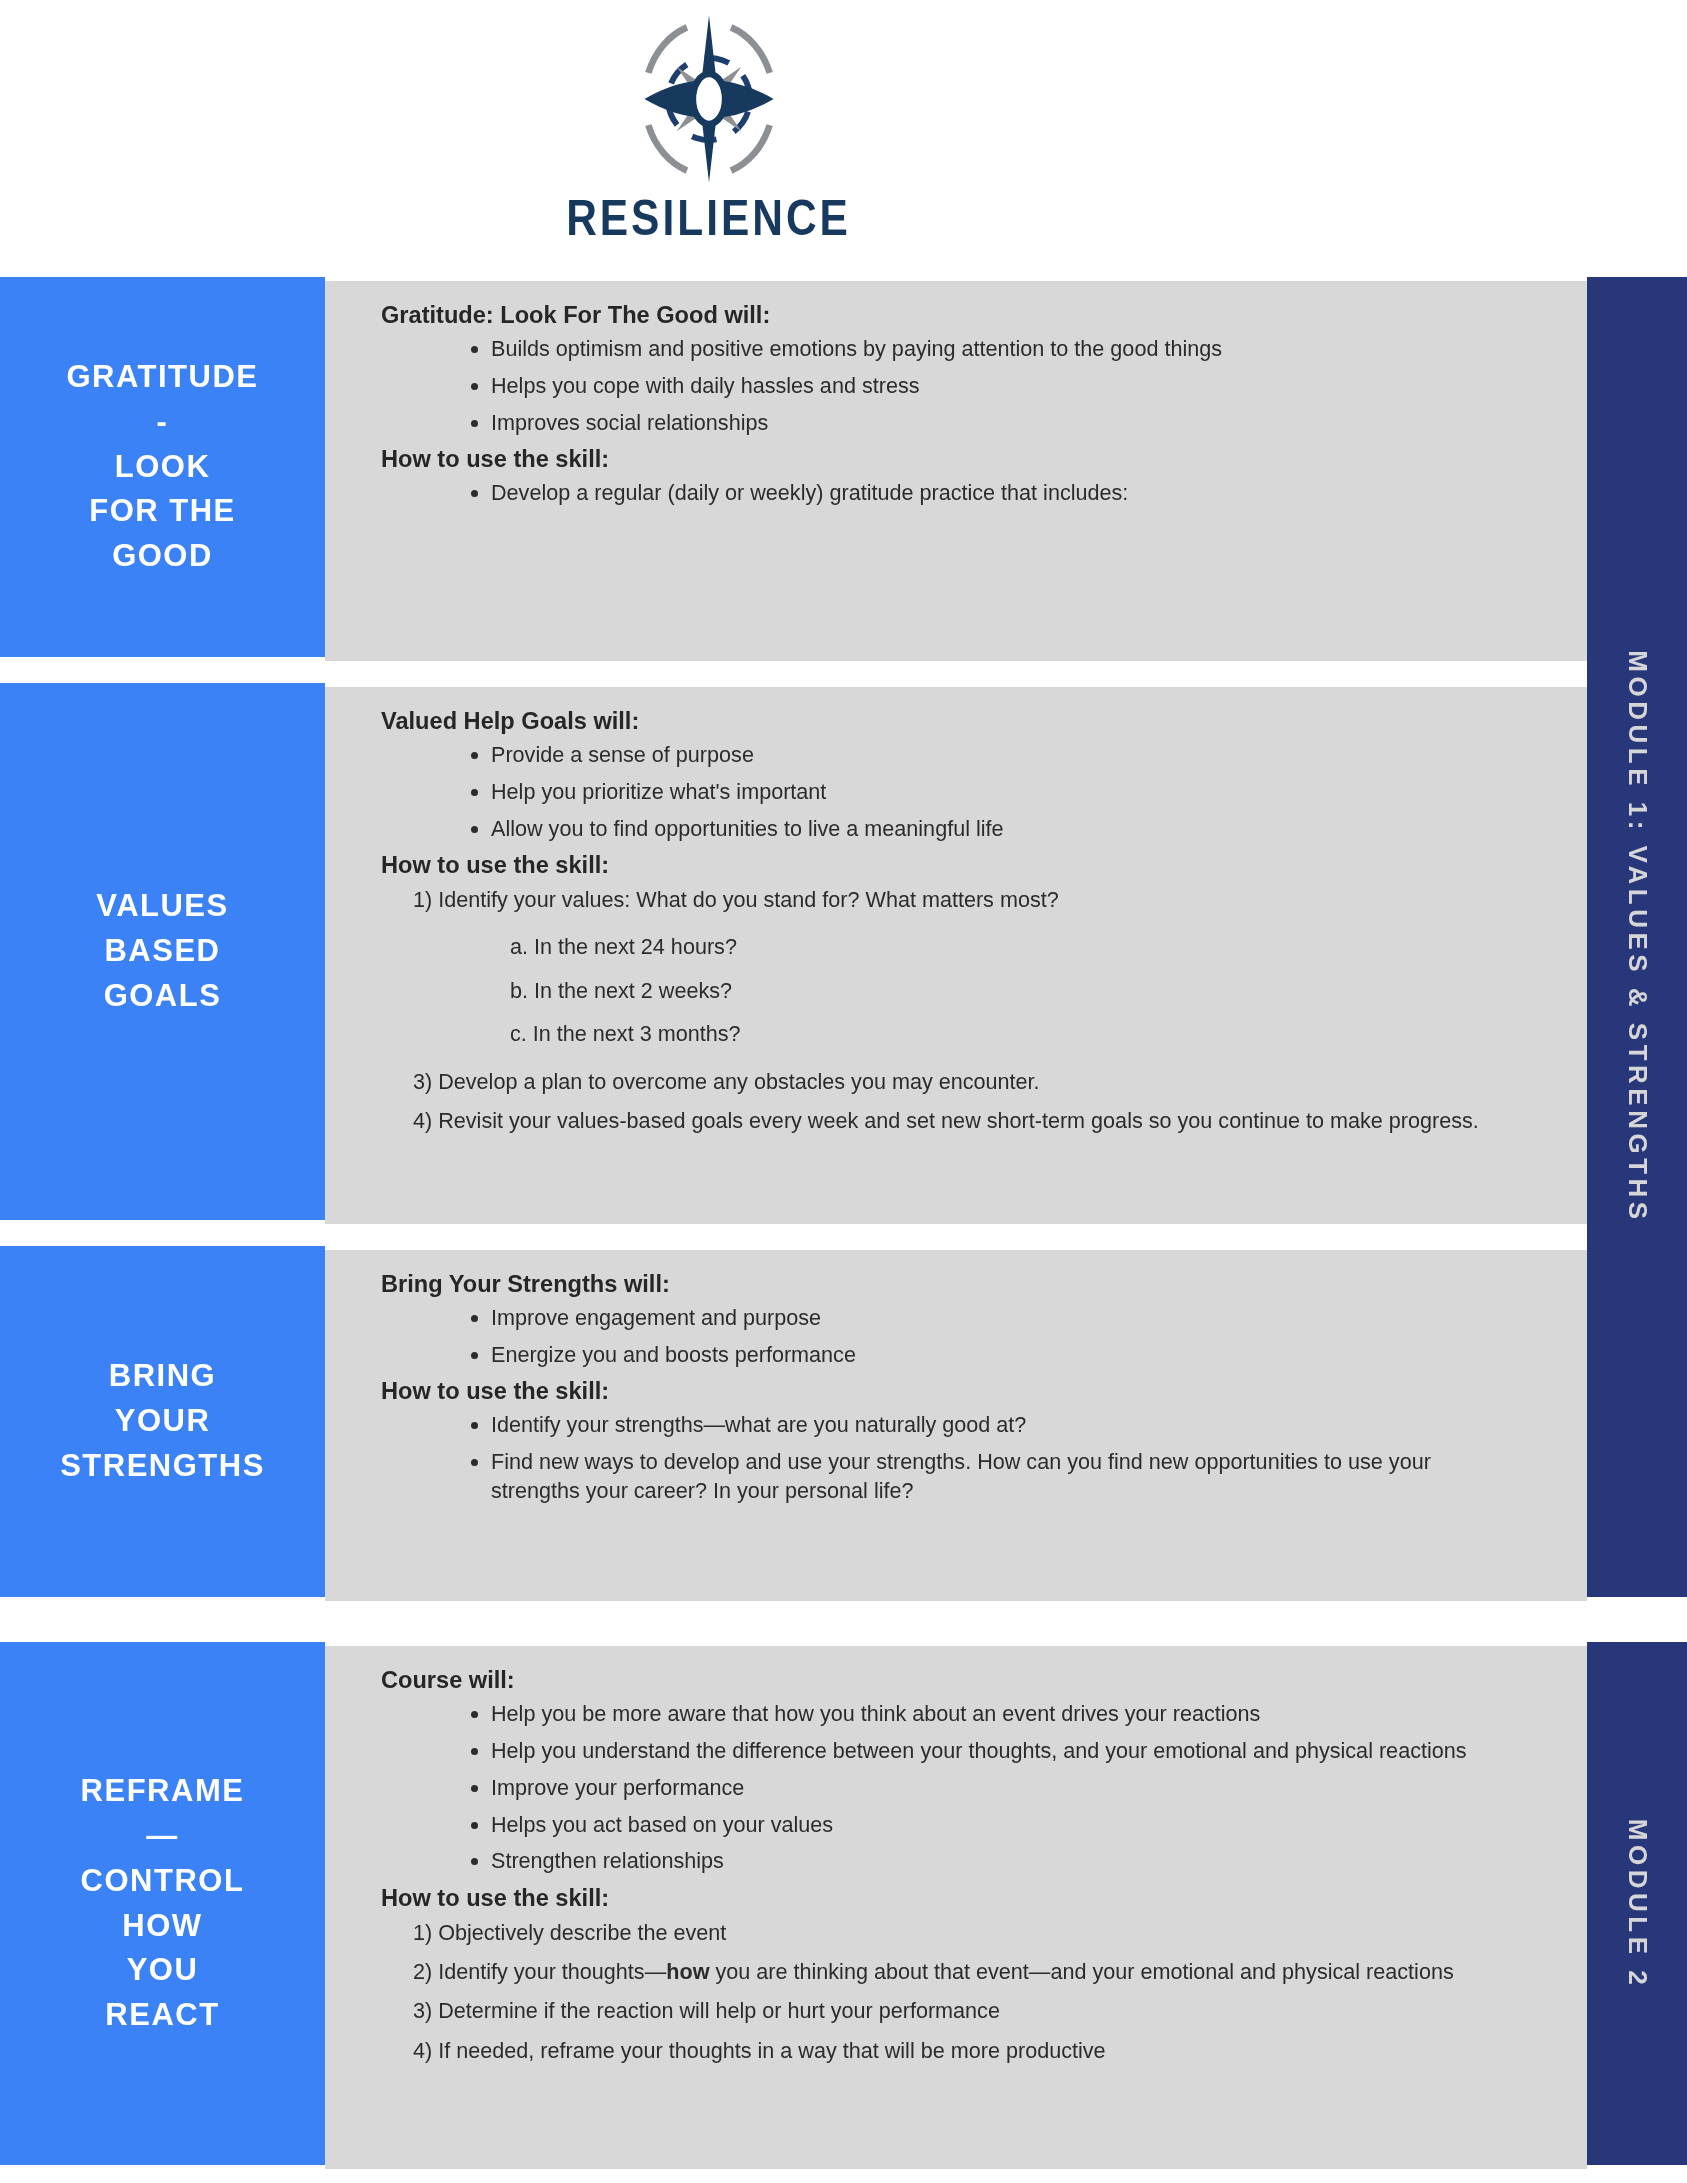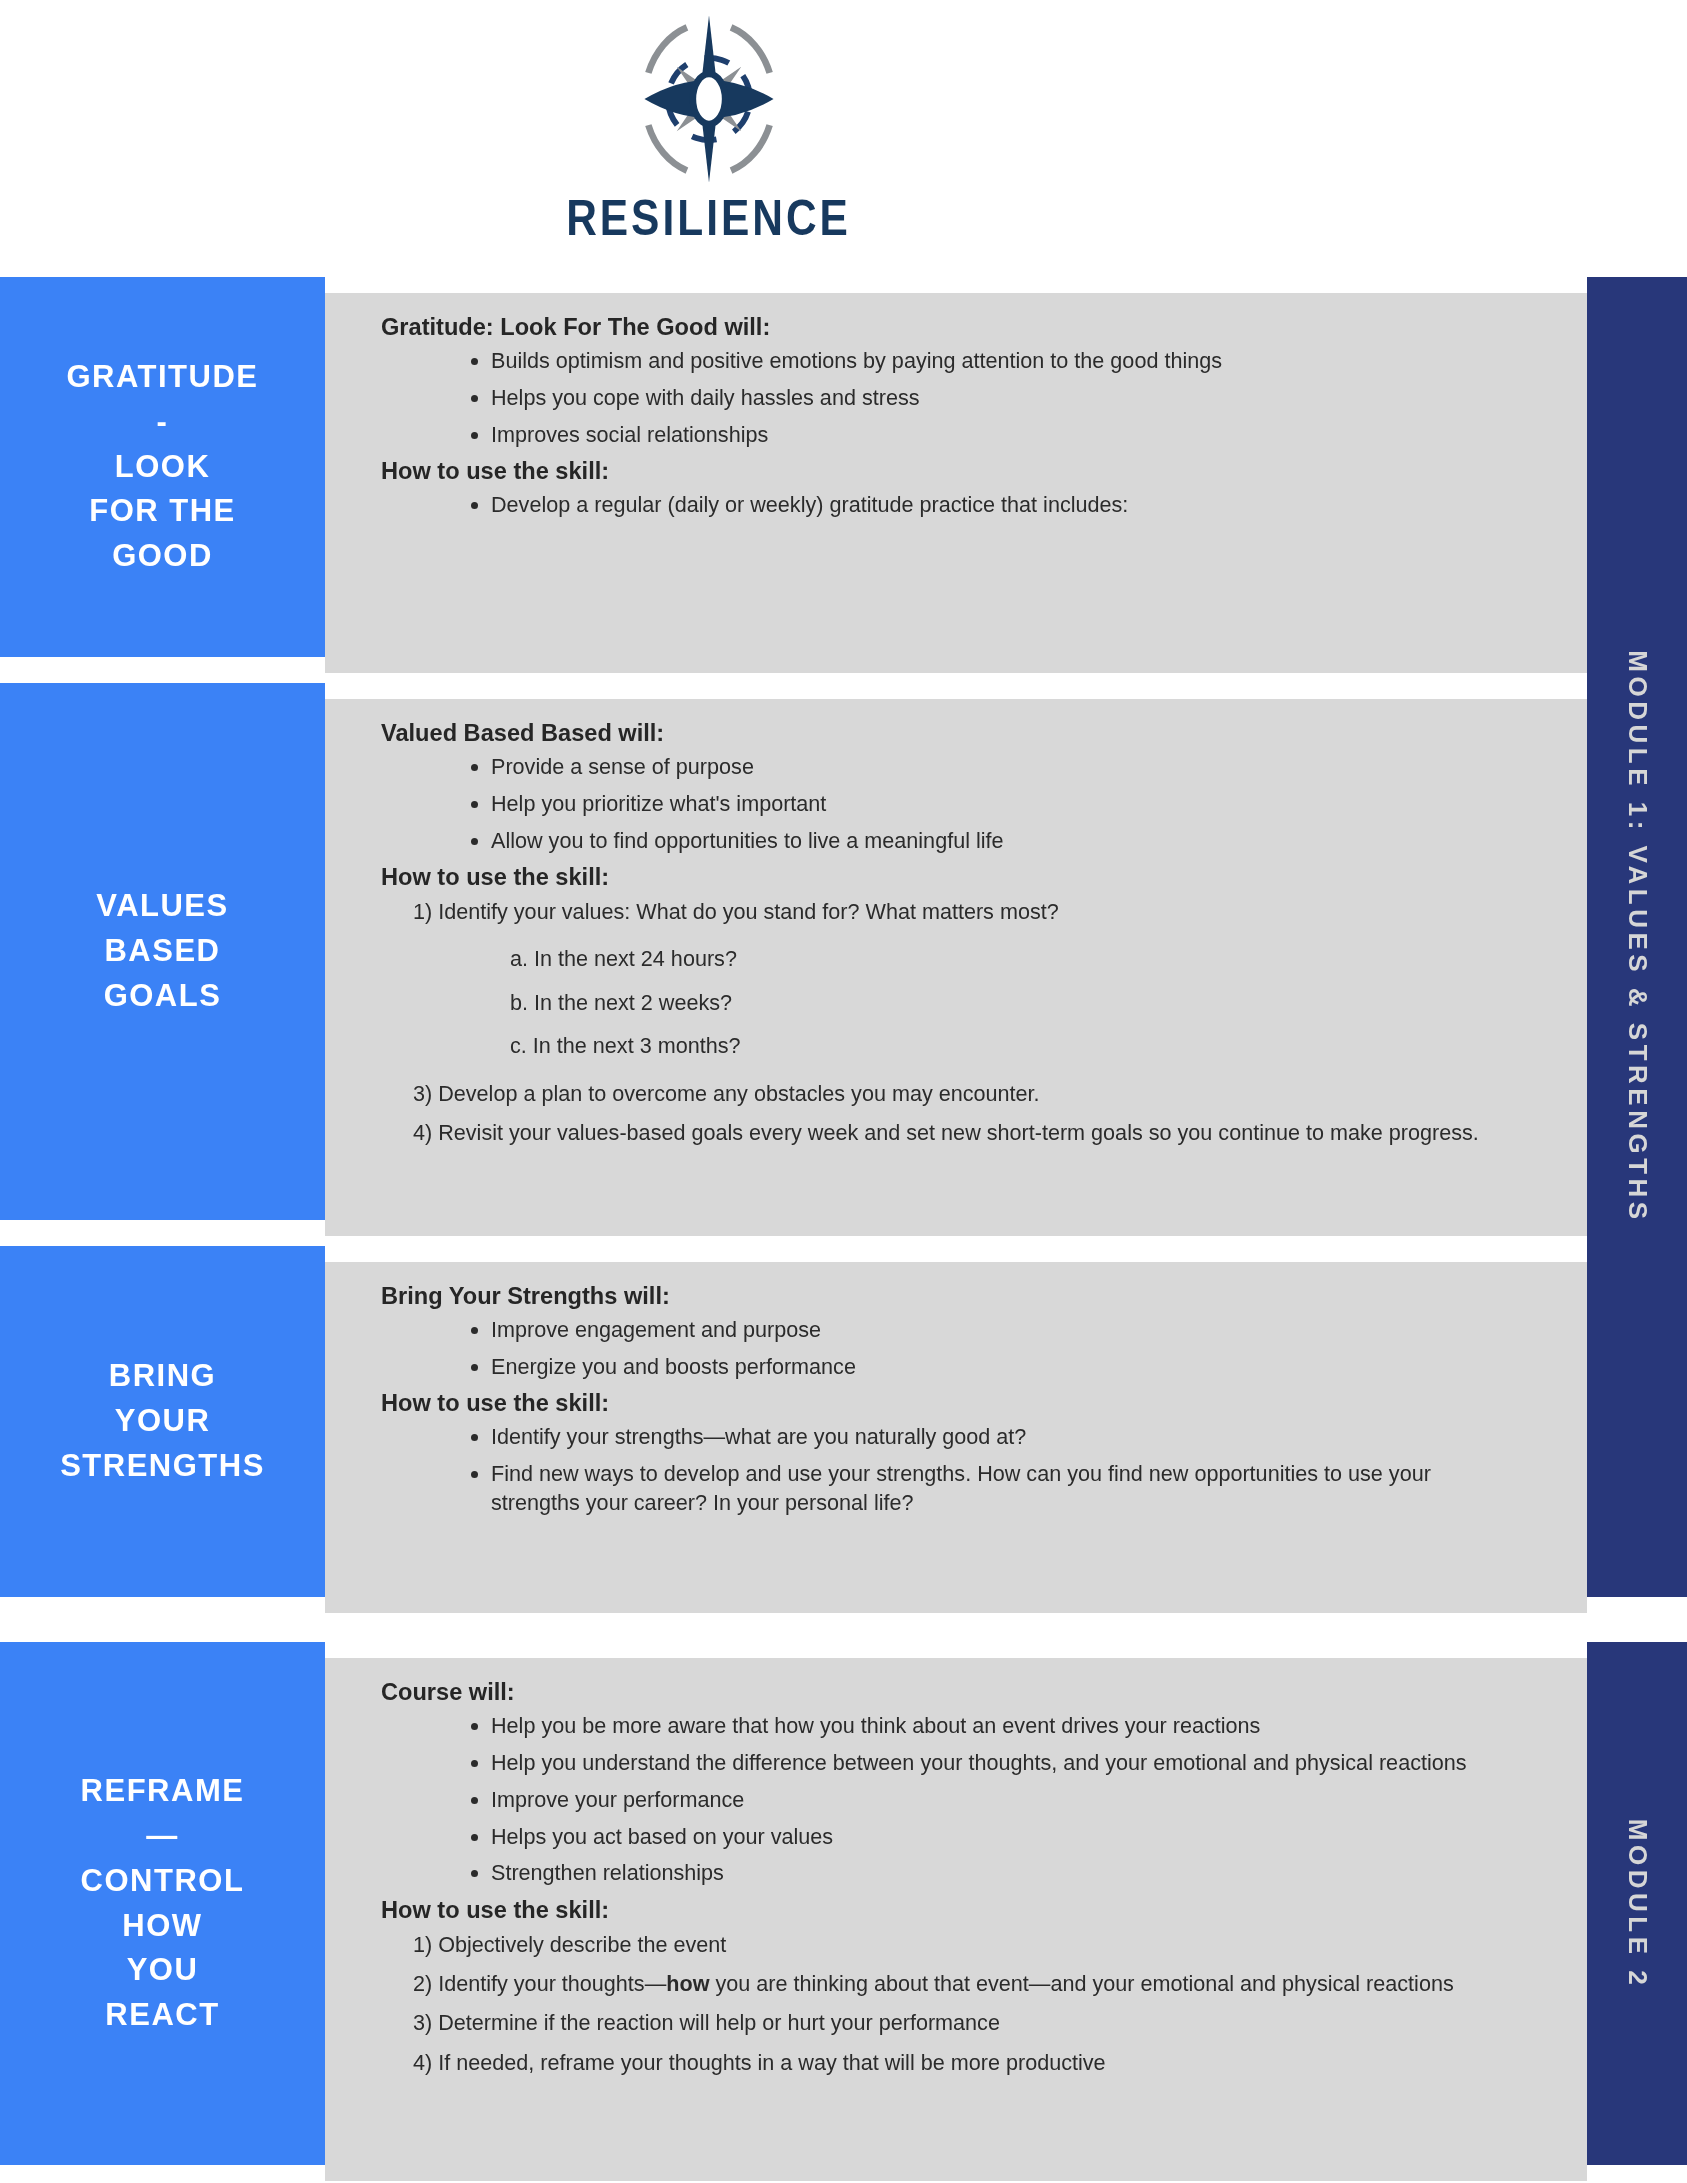--- a/index.html
+++ b/index.html
@@ -20,21 +20,21 @@
   #s2{top:683px;height:537px;}
   #s3{top:1246px;height:351px;}
   #s4{top:1642px;height:523px;}
   .side{
     position:absolute;left:0;top:0;height:100%;width:325px;background:#3b82f6;
     display:flex;align-items:center;justify-content:center;text-align:center;color:#ffffff;
   }
   .side .lines{font-weight:bold;font-size:31px;line-height:1.45;letter-spacing:1.5px;}
   .side .lines span{display:block;}
   .content{
-    position:absolute;left:325px;top:16px;height:100%;width:1262px;background:#d8d8d8;
+    position:absolute;left:325px;top:4px;height:100%;width:1262px;background:#d8d8d8;
     box-sizing:border-box;padding:21px 65px 0 56px;overflow:hidden;
   }
   .chead{font-size:23.6px;font-weight:bold;margin:0 0 5px 0;color:#262626;}
   .howto{margin-top:9px;}
   .content ul.b{margin:3px 0 0 0;padding-left:110px;list-style:disc;}
   .content ul.b li{font-size:21.6px;line-height:1.36;margin:0 0 7.5px 0;}
   .content ul.b ul{margin:7.5px 0 0 0;padding-left:99px;list-style:disc;}
   ol.steps{list-style:none;margin:2px 0 0 0;padding-left:32px;}
   ol.steps li{font-size:21.6px;line-height:1.45;margin:0 0 8px 0;}
   ol.sub-steps{list-style:none;margin:17px 0 17px 0;padding-left:129px;}
@@ -110,21 +110,21 @@
 
 <section class="row" id="s2">
   <aside class="side">
     <div class="lines">
       <span>VALUES</span>
       <span>BASED</span>
       <span>GOALS</span>
     </div>
   </aside>
   <div class="content">
-    <h3 class="chead">Valued Based Based will:</h3>
+    <h3 class="chead">Valued Help Goals will:</h3>
     <ul class="b">
       <li><span>Provide a sense of purpose</span></li>
       <li><span>Help you prioritize what's important</span></li>
       <li><span>Allow you to find opportunities  to live a meaningful life</span></li>
     </ul>
     <h3 class="chead howto">How to use the skill:</h3>
     <ol class="steps">
       <li>1) Identify your values:  What do you stand for?  What matters most?</li>
     </ol>
     <ol class="sub-steps">

